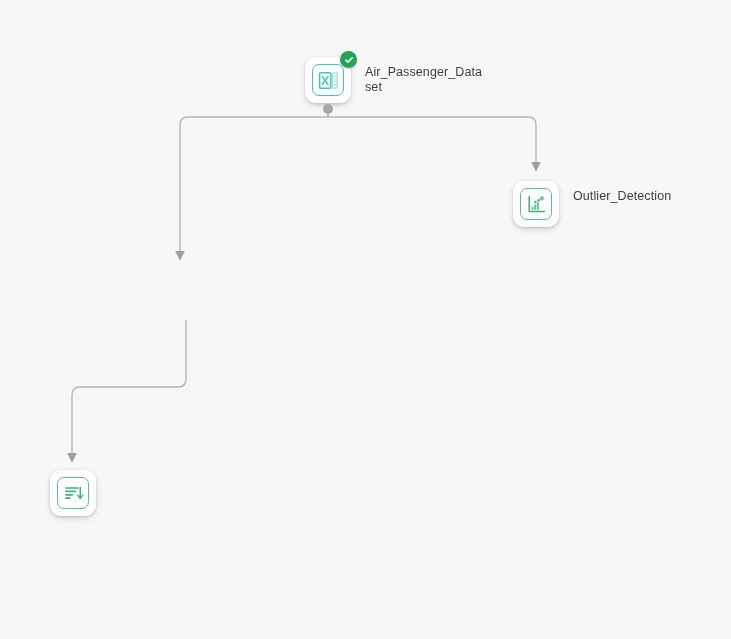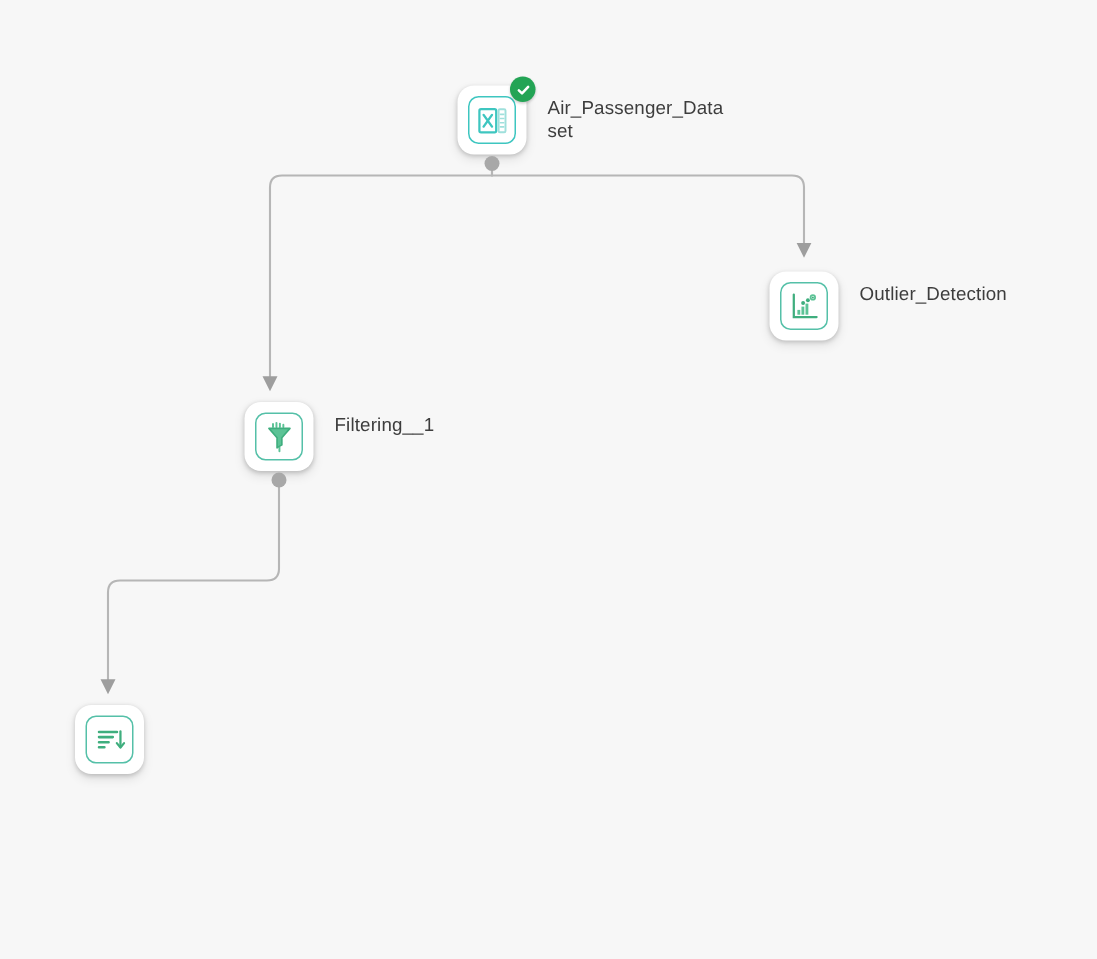--- a/index.html
+++ b/index.html
@@ -147,33 +147,20 @@
       <div class="status-badge">
         <svg width="10" height="10" viewBox="0 0 10 10" aria-hidden="true">
           <path d="M1.9,5.2 L4.0,7.2 L8.1,2.9" fill="none" stroke="#ffffff" stroke-width="1.7" stroke-linecap="round" stroke-linejoin="round"></path>
         </svg>
       </div>
       <div class="port"></div>
     </div>
     <div class="node-label label-w-narrow">Air_Passenger_Dataset</div>
   </div>
 
-  <div class="node" style="left:163px; top:268px;">
-    <div class="node-card">
-      <div class="icon-tile">
-        <svg width="21" height="21" viewBox="0 0 21 21" aria-hidden="true">
-          <path d="M6.0,3.6 V1.6 M8.3,3.6 V0.9 M10.6,3.6 V1.4 M12.9,3.6 V2.1" stroke="#5cc396" stroke-width="1.3" stroke-linecap="round"></path>
-          <path d="M3.3,4.6 H17.3 L11.9,10.8 V15.6 L8.7,17.6 V10.8 Z" fill="#5cc396" stroke="#3fae7e" stroke-width="1.1" stroke-linejoin="round"></path>
-          <path d="M10.3,17.4 V19.9" stroke="#5cc396" stroke-width="1.3" stroke-linecap="round"></path>
-        </svg>
-      </div>
-      <div class="port"></div>
-    </div>
-    <div class="node-label label-w-wide">Filtering__1</div>
-  </div>
 
   <div class="node" style="left:50px; top:470px;">
     <div class="node-card">
       <div class="icon-tile">
         <svg width="21" height="21" viewBox="0 0 21 21" aria-hidden="true">
           <path d="M3.0,5.0 H15.0 M3.0,8.4 H12.2 M3.0,11.8 H9.4 M3.0,15.2 H6.6" stroke="#3fae7e" stroke-width="1.7" stroke-linecap="round"></path>
           <path d="M17.3,4.6 V14.8" stroke="#3fae7e" stroke-width="1.5" stroke-linecap="round"></path>
           <path d="M14.9,12.4 L17.3,15.4 L19.7,12.4" fill="none" stroke="#3fae7e" stroke-width="1.5" stroke-linecap="round" stroke-linejoin="round"></path>
         </svg>
       </div>

